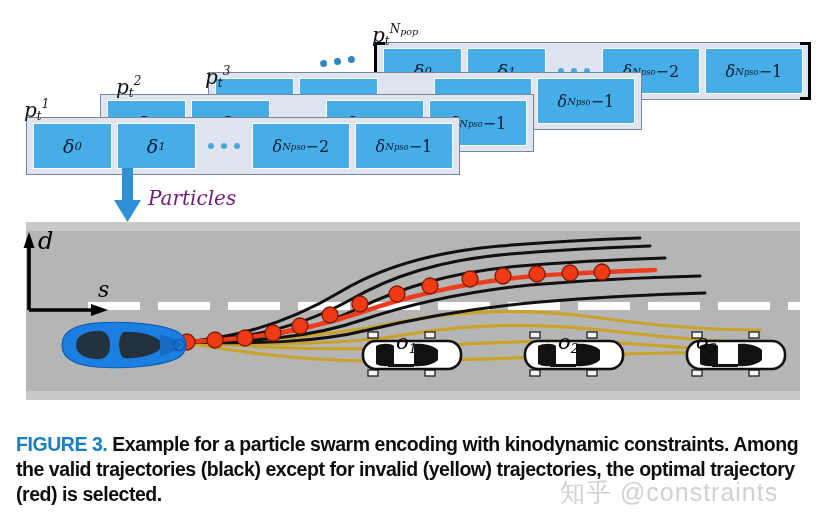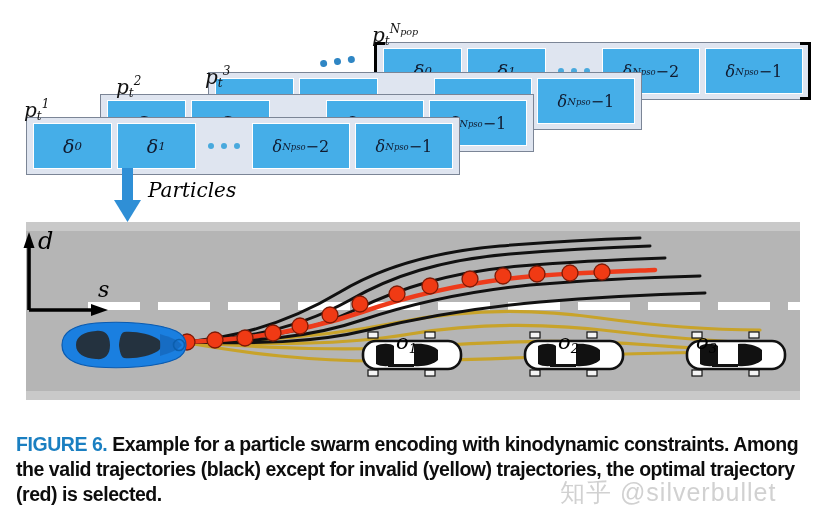--- a/index.html
+++ b/index.html
@@ -75,23 +75,23 @@
   .rowdots{
     position:absolute;
     display:flex; align-items:center; gap:7px;
     z-index:45;
   }
   .rowdots i{display:block;width:7px;height:7px;border-radius:50%;background:#2f86c4;}
 
   
   #arrow-wrap{position:absolute;left:112px;top:168px;width:200px;height:56px;z-index:60;}
   #particles-label{
-    position:absolute; left:148px; top:178px;
+    position:absolute; left:148px; top:186px;
     font-family:"DejaVu Serif", serif;
-    font-style:italic; font-size:20px; color:#000000;
+    font-style:italic; font-size:20px; color:#701a75;
     z-index:60;
   }
 
   
   #scene{position:absolute;left:0;top:222px;width:826px;height:200px;}
   .axis-label{
     position:absolute; font-family:"DejaVu Serif", serif;
     font-style:italic; font-size:24px; color:#000; z-index:21;
   }
   .carlabel{
@@ -322,18 +322,18 @@
 <div class="carlabel" style="left:396px;top:330px;">
   <span>o</span><span class="sub">1</span>
 </div>
 <div class="carlabel" style="left:558px;top:330px;">
   <span>o</span><span class="sub">2</span>
 </div>
 <div class="carlabel" style="left:696px;top:330px;">
   <span>o</span><span class="sub">3</span>
 </div>
 
-<div id="watermark">知乎 @silverbullet</div>
+<div id="watermark">知乎 @constraints</div>
 
 <div id="caption">
-  <span class="fignum">FIGURE 6.</span>
+  <span class="fignum">FIGURE 3.</span>
   <span>Example for a particle swarm encoding with kinodynamic constraints. Among the valid trajectories (black) except for invalid (yellow) trajectories, the optimal trajectory (red) is selected.</span>
 </div>
 
 </body></html>

